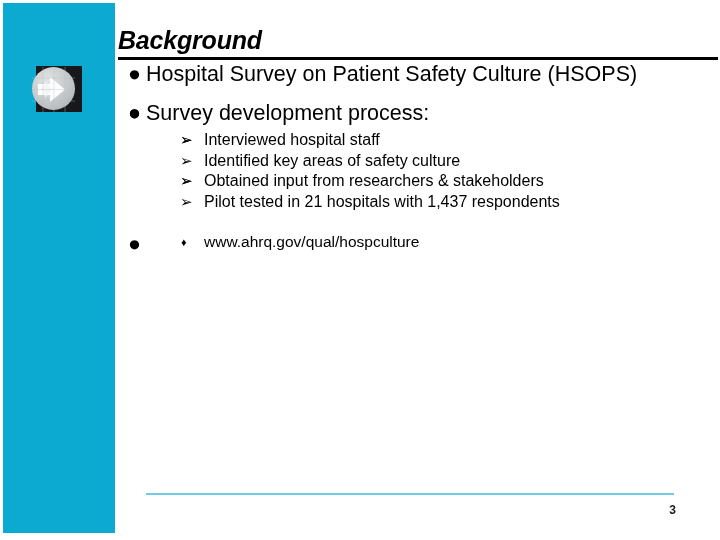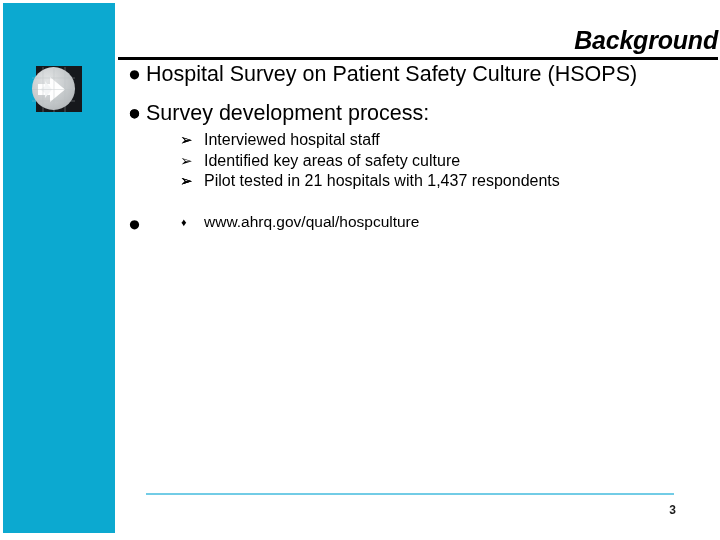--- a/index.html
+++ b/index.html
@@ -54,21 +54,21 @@
     left: -4px;
     top: 1px;
   }
 
   
   #title {
     position: absolute;
     left: 118px;
     top: 26px;
     width: 600px;
-    text-align: right;
+    text-align: left;
     font-size: 25px;
     font-weight: bold;
     font-style: italic;
     color: #000000;
     letter-spacing: -0.2px;
   }
   #title-rule {
     position: absolute;
     left: 118px;
     top: 57px;
@@ -229,20 +229,21 @@
           </li>
           <li class="lvl2">
             <span class="b2">➢</span>
             <span>Identified key areas of safety culture</span>
           </li>
           <li class="lvl2">
             <span class="b2">➢</span>
           </li>
           <li class="lvl2">
             <span class="b2">➢</span>
+            <span>Obtained input from researchers &amp; stakeholders</span>
           </li>
           <li class="lvl2">
             <span class="b2">➢</span>
             <span>Pilot tested in 21 hospitals with 1,437 respondents</span>
           </li>
         </ul>
       </li>
 
       <li class="lvl1 gap-before">
         <span class="b1">●</span>

